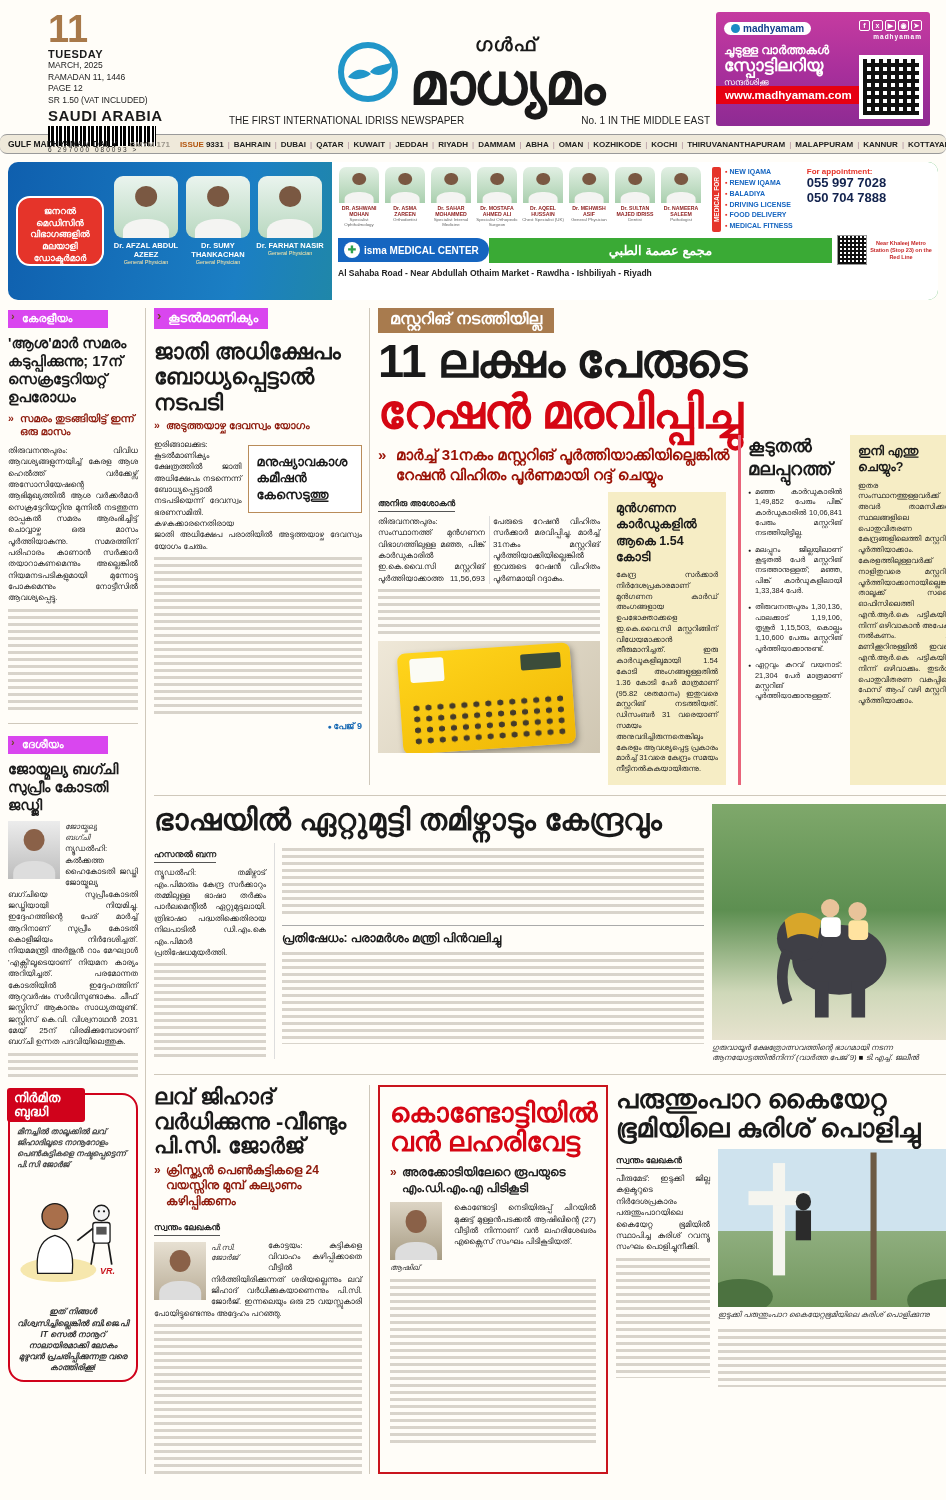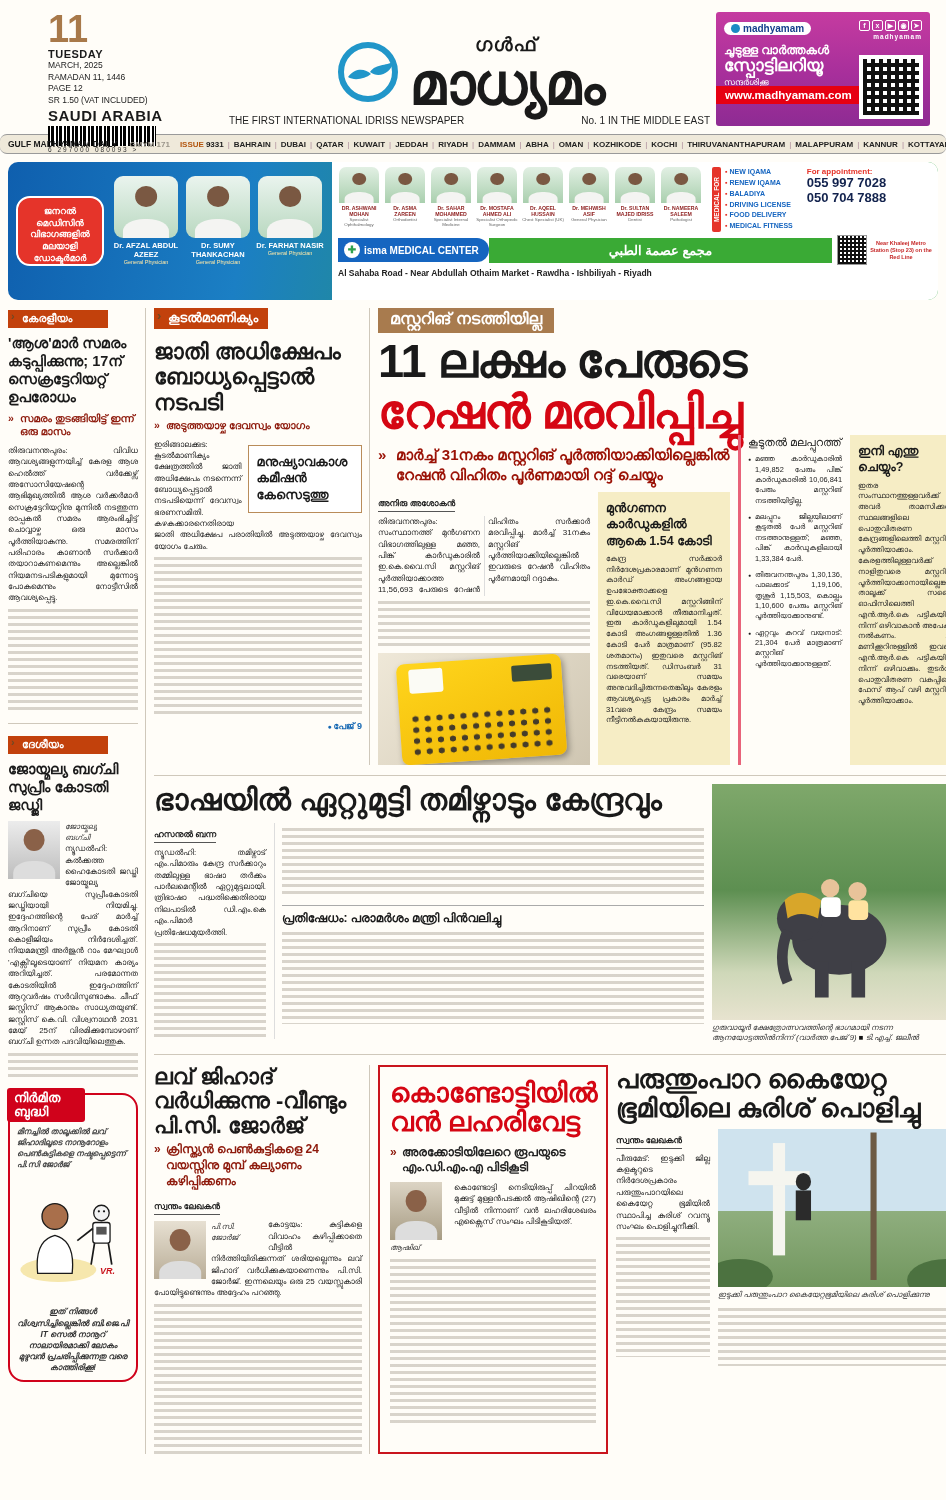--- a/index.html
+++ b/index.html
@@ -94,21 +94,21 @@
     background-image:repeating-linear-gradient(0deg,#111 0 2px,transparent 2px 4px),
                      repeating-linear-gradient(90deg,#111 0 2px,transparent 2px 4px); }
   .metro-txt { width:62px; font-size:5.5px; font-weight:bold; color:#c62828; line-height:1.25; text-align:center; }
   .ad-addr { font-size:8.5px; font-weight:bold; color:#222; margin-top:3px; }
 
   
   .content { display:flex; gap:8px; padding:8px 8px 0; }
   .rail { width:138px; flex-shrink:0; border-right:1px solid #cfc8bb; padding-right:7px; }
   .main { flex:1; display:flex; flex-direction:column; }
 
-  .sec-head { display:inline-block; background:#c2410c; color:#fff; font-weight:bold; font-size:11px;
+  .sec-head { display:inline-block; background:#d946ef; color:#fff; font-weight:bold; font-size:11px;
     padding:2px 10px 3px 14px; position:relative; min-width:100px; margin-bottom:6px; }
   .sec-head::before { content:"›"; position:absolute; left:3px; top:0; font-weight:800; color:#6e4a26; }
 
   .rail h3 { font-size:14.5px; font-weight:800; line-height:1.25; margin-bottom:5px; }
   .bullet { font-weight:bold; font-size:10.5px; color:#8e1a0c; line-height:1.3; margin:4px 0 6px; padding-left:12px; position:relative; }
   .bullet::before { content:"»"; position:absolute; left:0; color:#8e1a0c; }
   .body-txt { font-size:8px; line-height:1.42; text-align:justify; color:#222; }
   .greek { margin-top:5px; background:repeating-linear-gradient(180deg,#b9b2a6 0 3px,transparent 3px 7px); opacity:0.55; }
   .byline { font-weight:bold; font-size:8.5px; border-bottom:1px solid #555; display:inline-block;
     padding-bottom:2px; margin-bottom:4px; }
@@ -147,23 +147,23 @@
   .device { position:absolute; left:10%; top:6%; width:78%; height:90%;
     background:linear-gradient(160deg,#ffd51c,#f0b705); border-radius:8px; transform:rotate(-4deg);
     box-shadow:2px 3px 6px rgba(0,0,0,0.35); }
   .paper { position:absolute; top:6px; left:12px; width:34px; height:24px; background:#fbfbf5; border-radius:3px; }
   .screen { position:absolute; top:9px; right:10px; width:40px; height:16px; background:#3b4c3a; border-radius:2px; }
   .keypad { position:absolute; bottom:7px; left:10px; right:10px; height:44px;
     background-image:radial-gradient(#453c2a 3px,transparent 3.5px); background-size:12px 11px; }
   .ybox { background:#f6edc5; padding:8px 8px 10px; }
   .ybox h4 { font-size:12.5px; font-weight:800; line-height:1.3; margin-bottom:5px; }
   .ybox .body-txt { font-size:7.6px; }
-  .ybox1 { width:132px; flex-shrink:0; }
+  .ybox1 { width:118px; flex-shrink:0; }
   .wbox { width:104px; flex-shrink:0; border-left:3px solid #e8637a; padding:0 0 0 7px; }
-  .wbox h4 { font-size:11px; font-weight:400; line-height:1.3; margin-bottom:5px; }
+  .wbox h4 { font-size:18px; font-weight:700; line-height:1.3; margin-bottom:5px; }
   .wbox ul { list-style:none; }
   .wbox li { font-size:7.4px; line-height:1.4; text-align:justify; margin-bottom:6px; padding-left:7px; position:relative; }
   .wbox li::before { content:"●"; position:absolute; left:0; font-size:5px; top:2px; }
   .ybox2 { width:112px; flex-shrink:0; }
 
   
   .mid-band { display:flex; gap:8px; border-top:1px solid #cfc8bb; margin-top:10px; padding-top:8px; }
   .mid-story { flex:1; }
   .mid-h { font-size:30px; font-weight:800; line-height:1.05; margin-bottom:8px; }
   .mid-cols { display:flex; gap:8px; }

